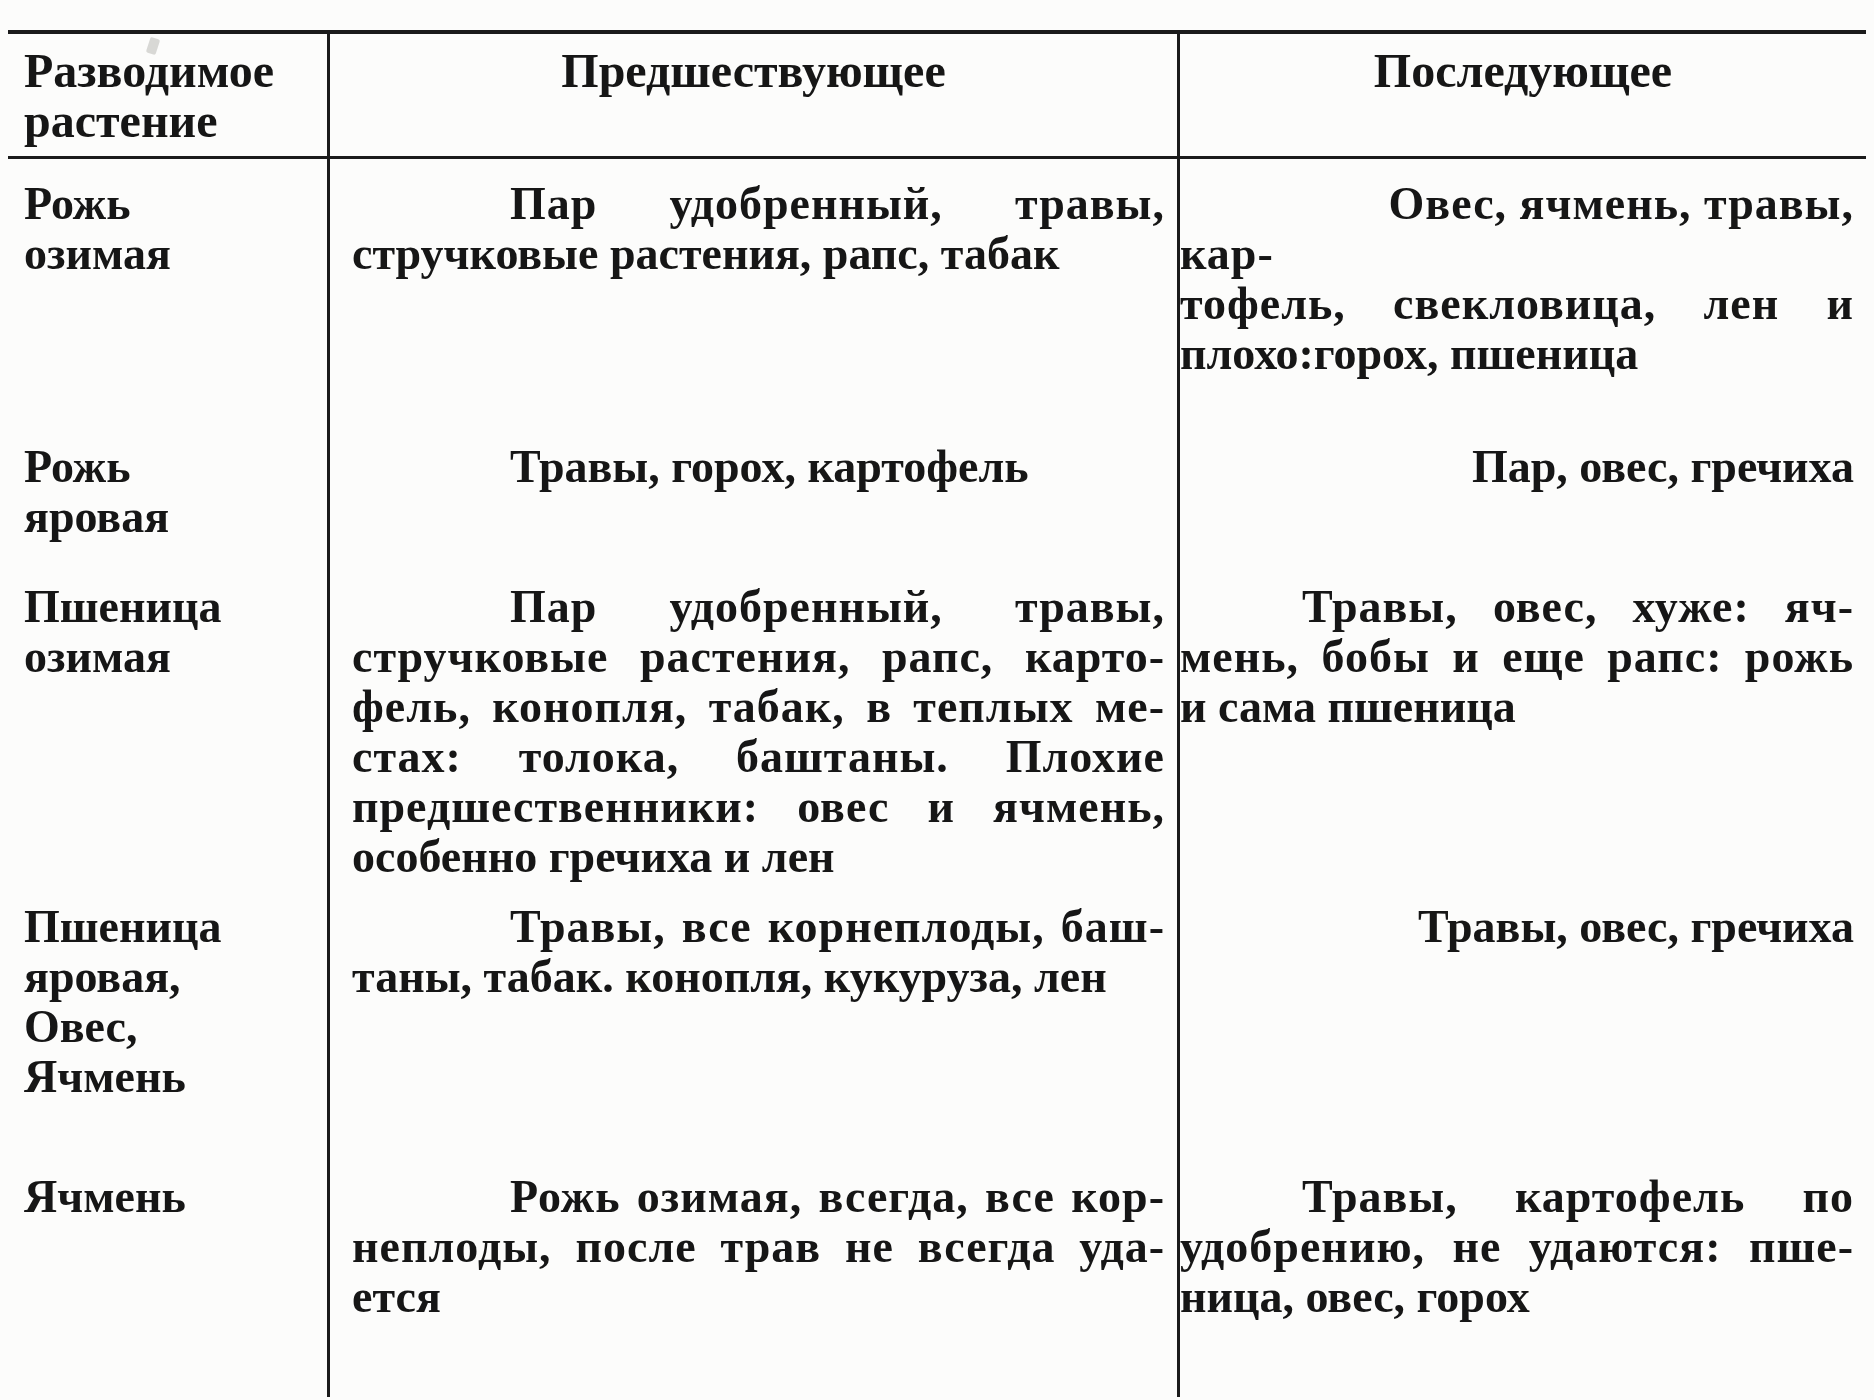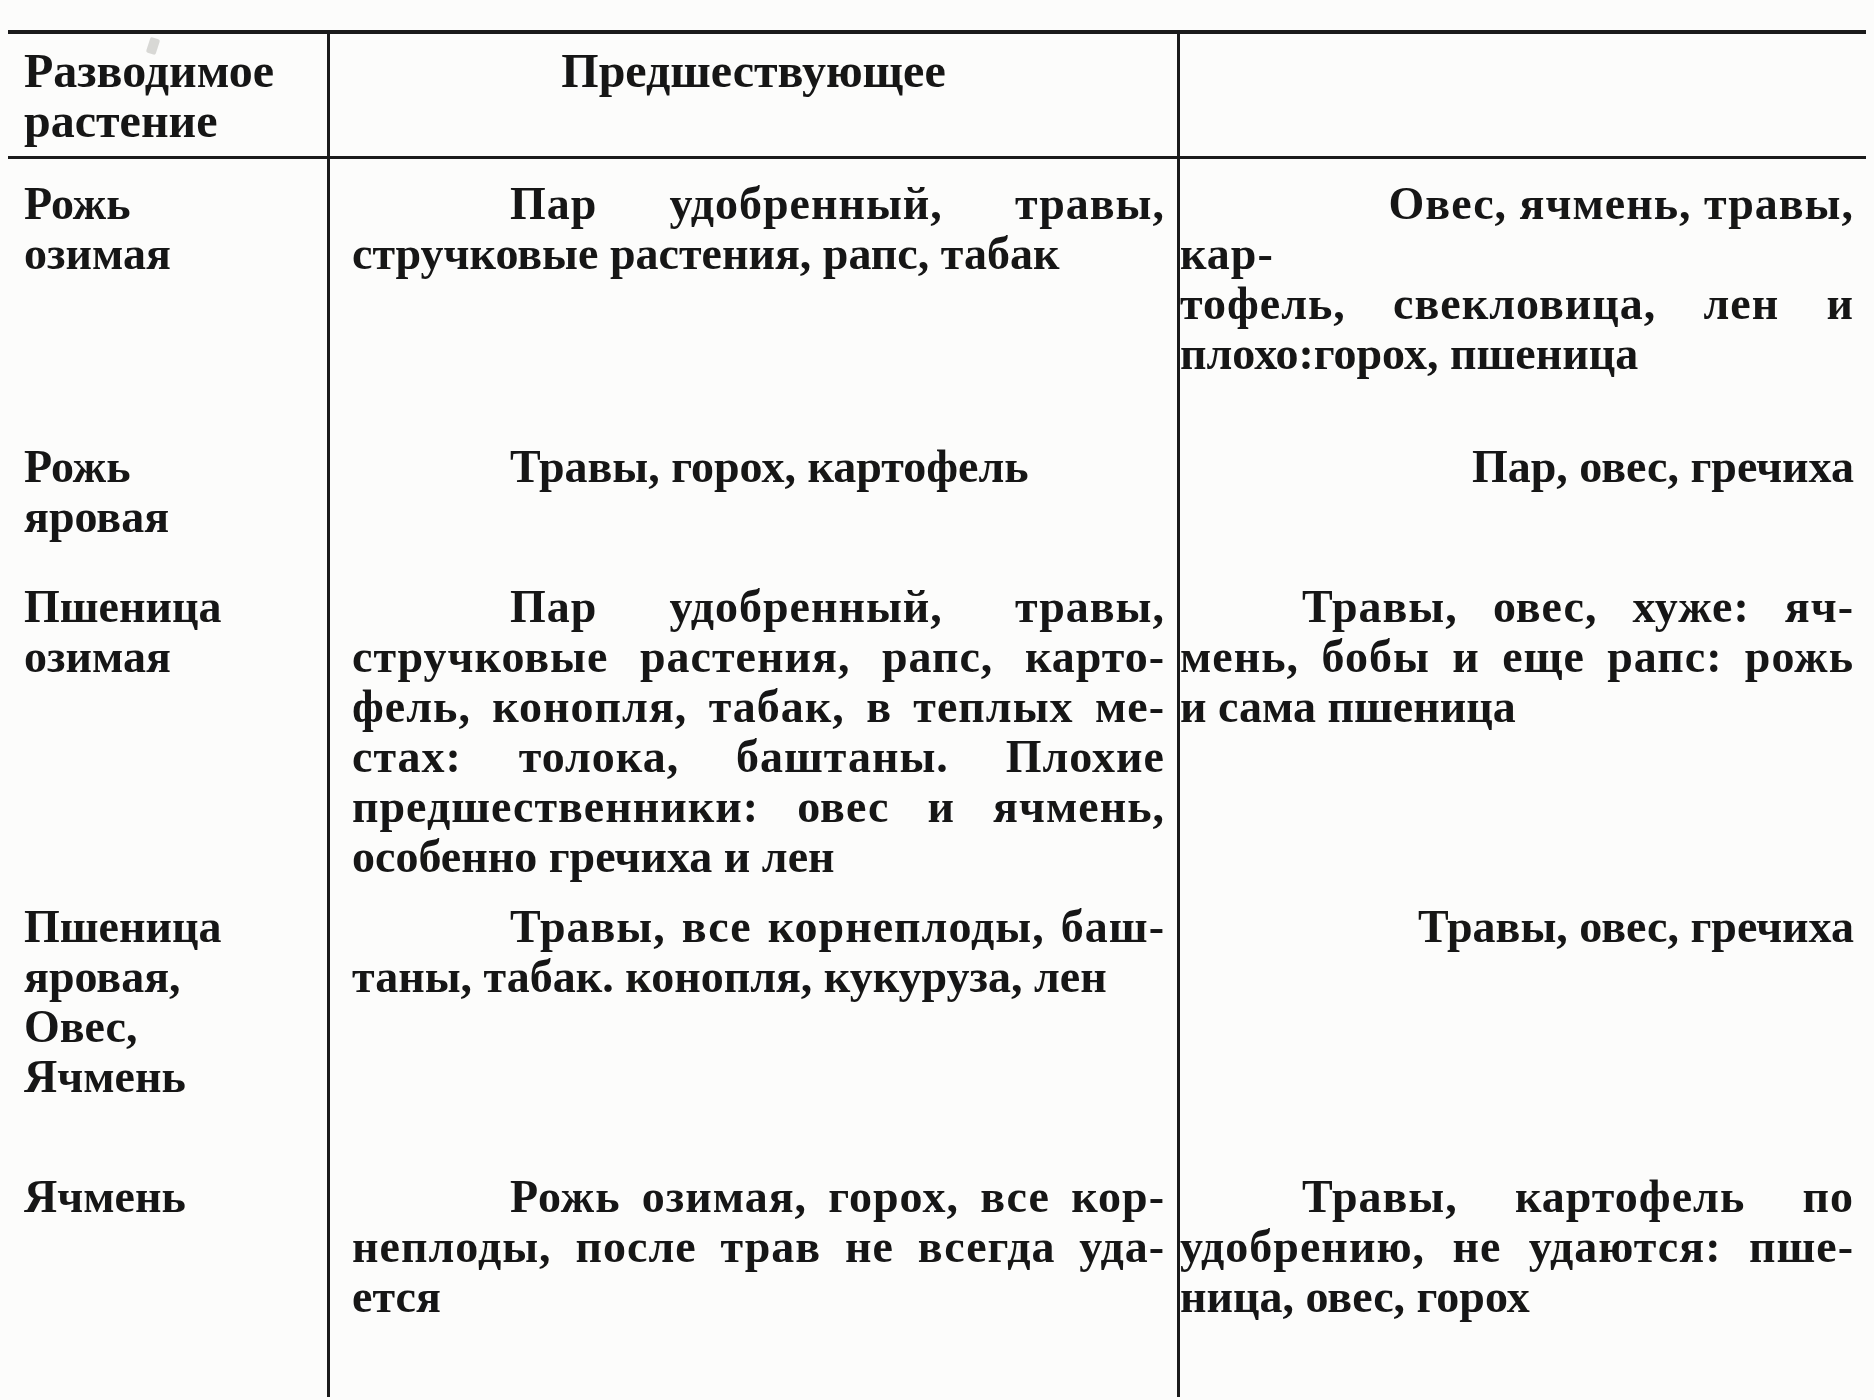--- a/index.html
+++ b/index.html
@@ -89,20 +89,23 @@
 
   <div class="xtable">
     <div class="trow hrow">
       <div class="cell c1">
         <div class="hline">Разводимое</div>
         <div class="hline">растение</div>
       </div>
       <div class="cell c2">
         <div class="hline">Предшествующее</div>
       </div>
+      <div class="cell c3">
+        <div class="hline">Последующее</div>
+      </div>
     </div>
 
   <div class="trow brow">
         <div class="cell c1">
           <div class="line">Рожь</div>
           <div class="line">озимая</div>
         </div>
         <div class="cell c2">
           <div class="line first just">Пар удобренный, травы,</div>
           <div class="line">стручковые растения, рапс, табак</div>
@@ -157,21 +160,21 @@
         </div>
         <div class="cell c3">
           <div class="line first">Травы, овес, гречиха</div>
         </div>
       </div>
       <div class="trow brow">
         <div class="cell c1">
           <div class="line">Ячмень</div>
         </div>
         <div class="cell c2">
-          <div class="line first just">Рожь озимая, горох, все кор-</div>
+          <div class="line first just">Рожь озимая, всегда, все кор-</div>
           <div class="line just">неплоды, после трав не всегда уда-</div>
           <div class="line">ется</div>
         </div>
         <div class="cell c3">
           <div class="line first just">Травы, картофель по</div>
           <div class="line just">удобрению, не удаются: пше-</div>
           <div class="line">ница, овес, горох</div>
         </div>
       </div>
     </div>

